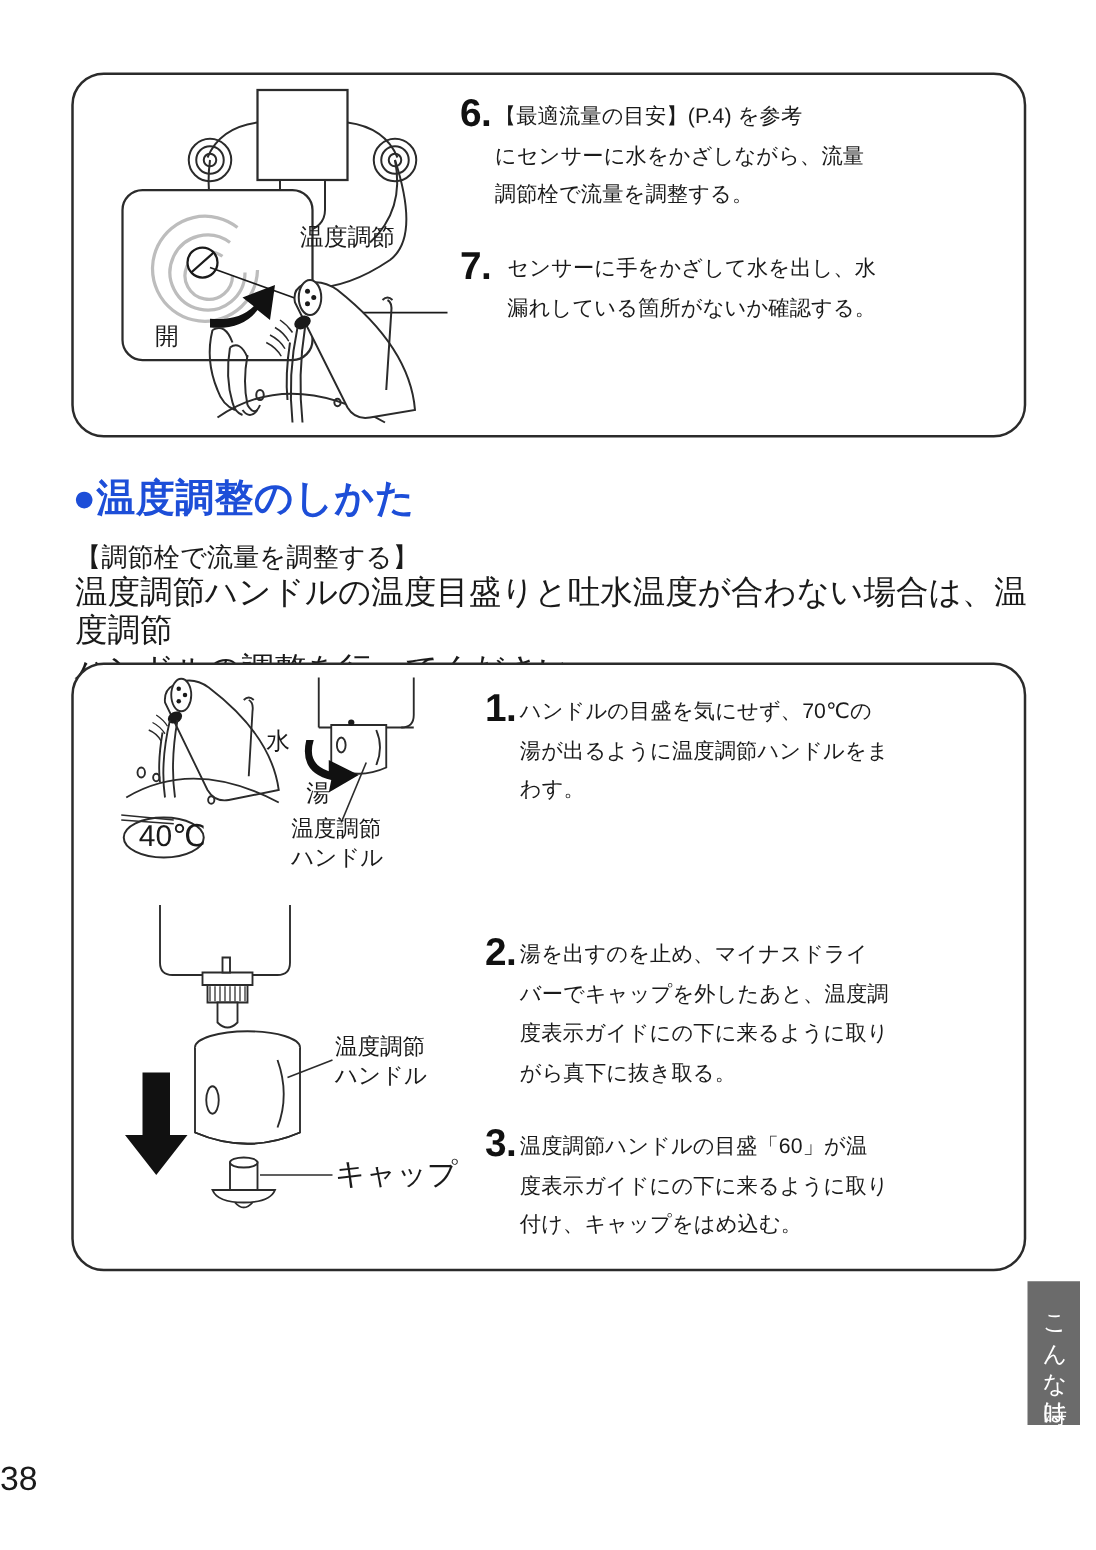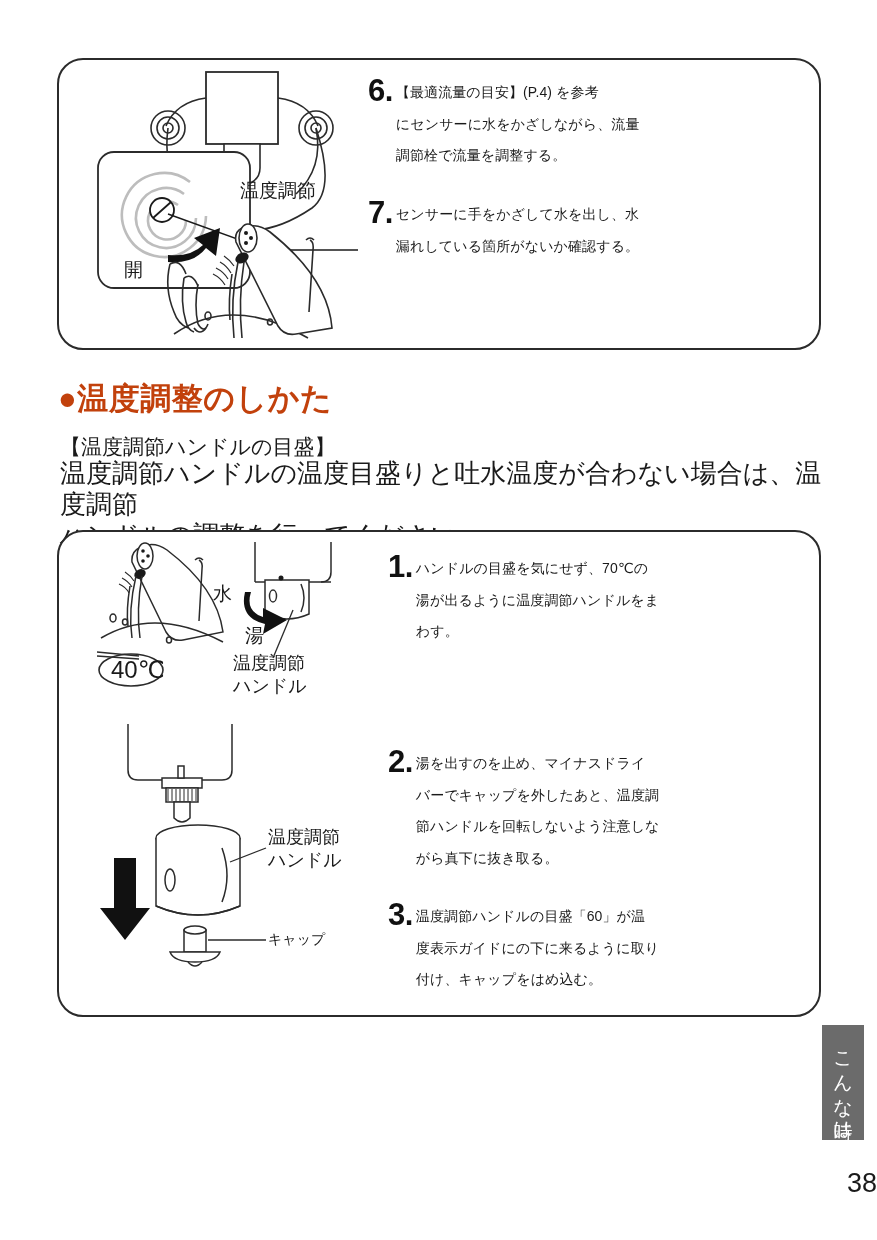--- a/index.html
+++ b/index.html
@@ -46,21 +46,21 @@
   .step-num {
     font-weight: bold;
     font-size: 31px;
     line-height: 34px;
     letter-spacing: -0.5px;
     flex: 0 0 auto;
     padding-right: 3px;
     color: #111111;
   }
   .step-text {
-    font-size: 14px;
+    font-size: 17px;
     line-height: 31.5px;
     letter-spacing: 0.1px;
     color: #1a1a1a;
     flex: 1 1 auto;
     padding-top: 3px;
   }
 
   
   #step-6 { left: 368px; top: 74px; width: 440px; }
   #step-7 { left: 368px; top: 196px; width: 448px; }
@@ -71,21 +71,21 @@
   #step-3 { left: 388px; top: 898px; width: 430px; }
 
   
   #section-heading {
     position: absolute;
     left: 58px;
     top: 378px;
     font-size: 31px;
     font-weight: bold;
     letter-spacing: 0.5px;
-    color: #c2410c;
+    color: #1d4ed8;
     white-space: nowrap;
   }
   #section-subhead {
     position: absolute;
     left: 60px;
     top: 432px;
     font-size: 21px;
     line-height: 30px;
     color: #1a1a1a;
     white-space: nowrap;
@@ -99,21 +99,21 @@
     line-height: 31px;
     color: #1a1a1a;
   }
 
   
   #page-number {
     position: absolute;
     left: 0;
     top: 1168px;
     width: 877px;
-    text-align: right;
+    text-align: left;
     font-size: 27px;
     color: #1a1a1a;
   }
 
   
   #side-tab {
     position: absolute;
     left: 822px;
     top: 1025px;
     width: 42px;
@@ -240,26 +240,26 @@
 
 <div class="step-row" id="step-6">
   <span class="step-num">6.</span>
   <span class="step-text" style="white-space: pre-line;">【最適流量の目安】(P.4) を参考
 にセンサーに水をかざしながら、流量
 調節栓で流量を調整する。</span>
 </div>
 
 <div class="step-row" id="step-7">
   <span class="step-num">7.</span>
-  <span class="step-text" style="white-space: pre-line;">センサーに手をかざして水を出し、水
+  <span class="step-text" style="white-space: pre-line; margin-left: 10px;">センサーに手をかざして水を出し、水
 漏れしている箇所がないか確認する。</span>
 </div>
 
 <div id="section-heading">●温度調整のしかた</div>
-<div id="section-subhead">【温度調節ハンドルの目盛】</div>
+<div id="section-subhead">【調節栓で流量を調整する】</div>
 <div id="section-body" style="white-space: pre-line;">温度調節ハンドルの温度目盛りと吐水温度が合わない場合は、温度調節
 ハンドルの調整を行ってください。</div>
 
 <div class="panel" id="panel-steps-123"></div>
 
 <div class="illus" id="illus-handle-temp">
   <svg width="285" height="170" viewBox="0 0 285 170" fill="none" stroke="#2b2b2b" stroke-width="1.5">
 
     <path d="M44 8 q-8 4 -7 14 l34 70 q6 10 17 8 l40 -8 q-6 -44 -56 -82 q-14 -10 -28 -2 z" fill="#fff"></path>
     <ellipse cx="50" cy="16" rx="8" ry="13" fill="#fff"></ellipse>
@@ -346,35 +346,35 @@
 
     <g fill="#111111" stroke="none">
       <path d="M14 136 h22 v50 h14 l-25 32 l-25 -32 h14 z"></path>
     </g>
 
     <line x1="130" y1="140" x2="166" y2="126" stroke="#2b2b2b" stroke-width="1.3"></line>
     <line x1="108" y1="218" x2="166" y2="218" stroke="#2b2b2b" stroke-width="1.3"></line>
   </svg>
   <div class="lbl" style="left:168px; top:104px; font-size:18px; line-height:23px;">温度調節
 ハンドル</div>
-  <div class="lbl" style="left:168px; top:206px; font-size:14px;">キャップ</div>
+  <div class="lbl" style="left:168px; top:206px; font-size:24px;">キャップ</div>
 </div>
 
 <div class="step-row" id="step-1">
   <span class="step-num">1.</span>
   <span class="step-text" style="white-space: pre-line;">ハンドルの目盛を気にせず、70℃の
 湯が出るように温度調節ハンドルをま
 わす。</span>
 </div>
 
 <div class="step-row" id="step-2">
   <span class="step-num">2.</span>
   <span class="step-text" style="white-space: pre-line;">湯を出すのを止め、マイナスドライ
 バーでキャップを外したあと、温度調
-節ハンドルを回転しないよう注意しな
+度表示ガイドにの下に来るように取り
 がら真下に抜き取る。</span>
 </div>
 
 <div class="step-row" id="step-3">
   <span class="step-num">3.</span>
   <span class="step-text" style="white-space: pre-line;">温度調節ハンドルの目盛「60」が温
 度表示ガイドにの下に来るように取り
 付け、キャップをはめ込む。</span>
 </div>
 

